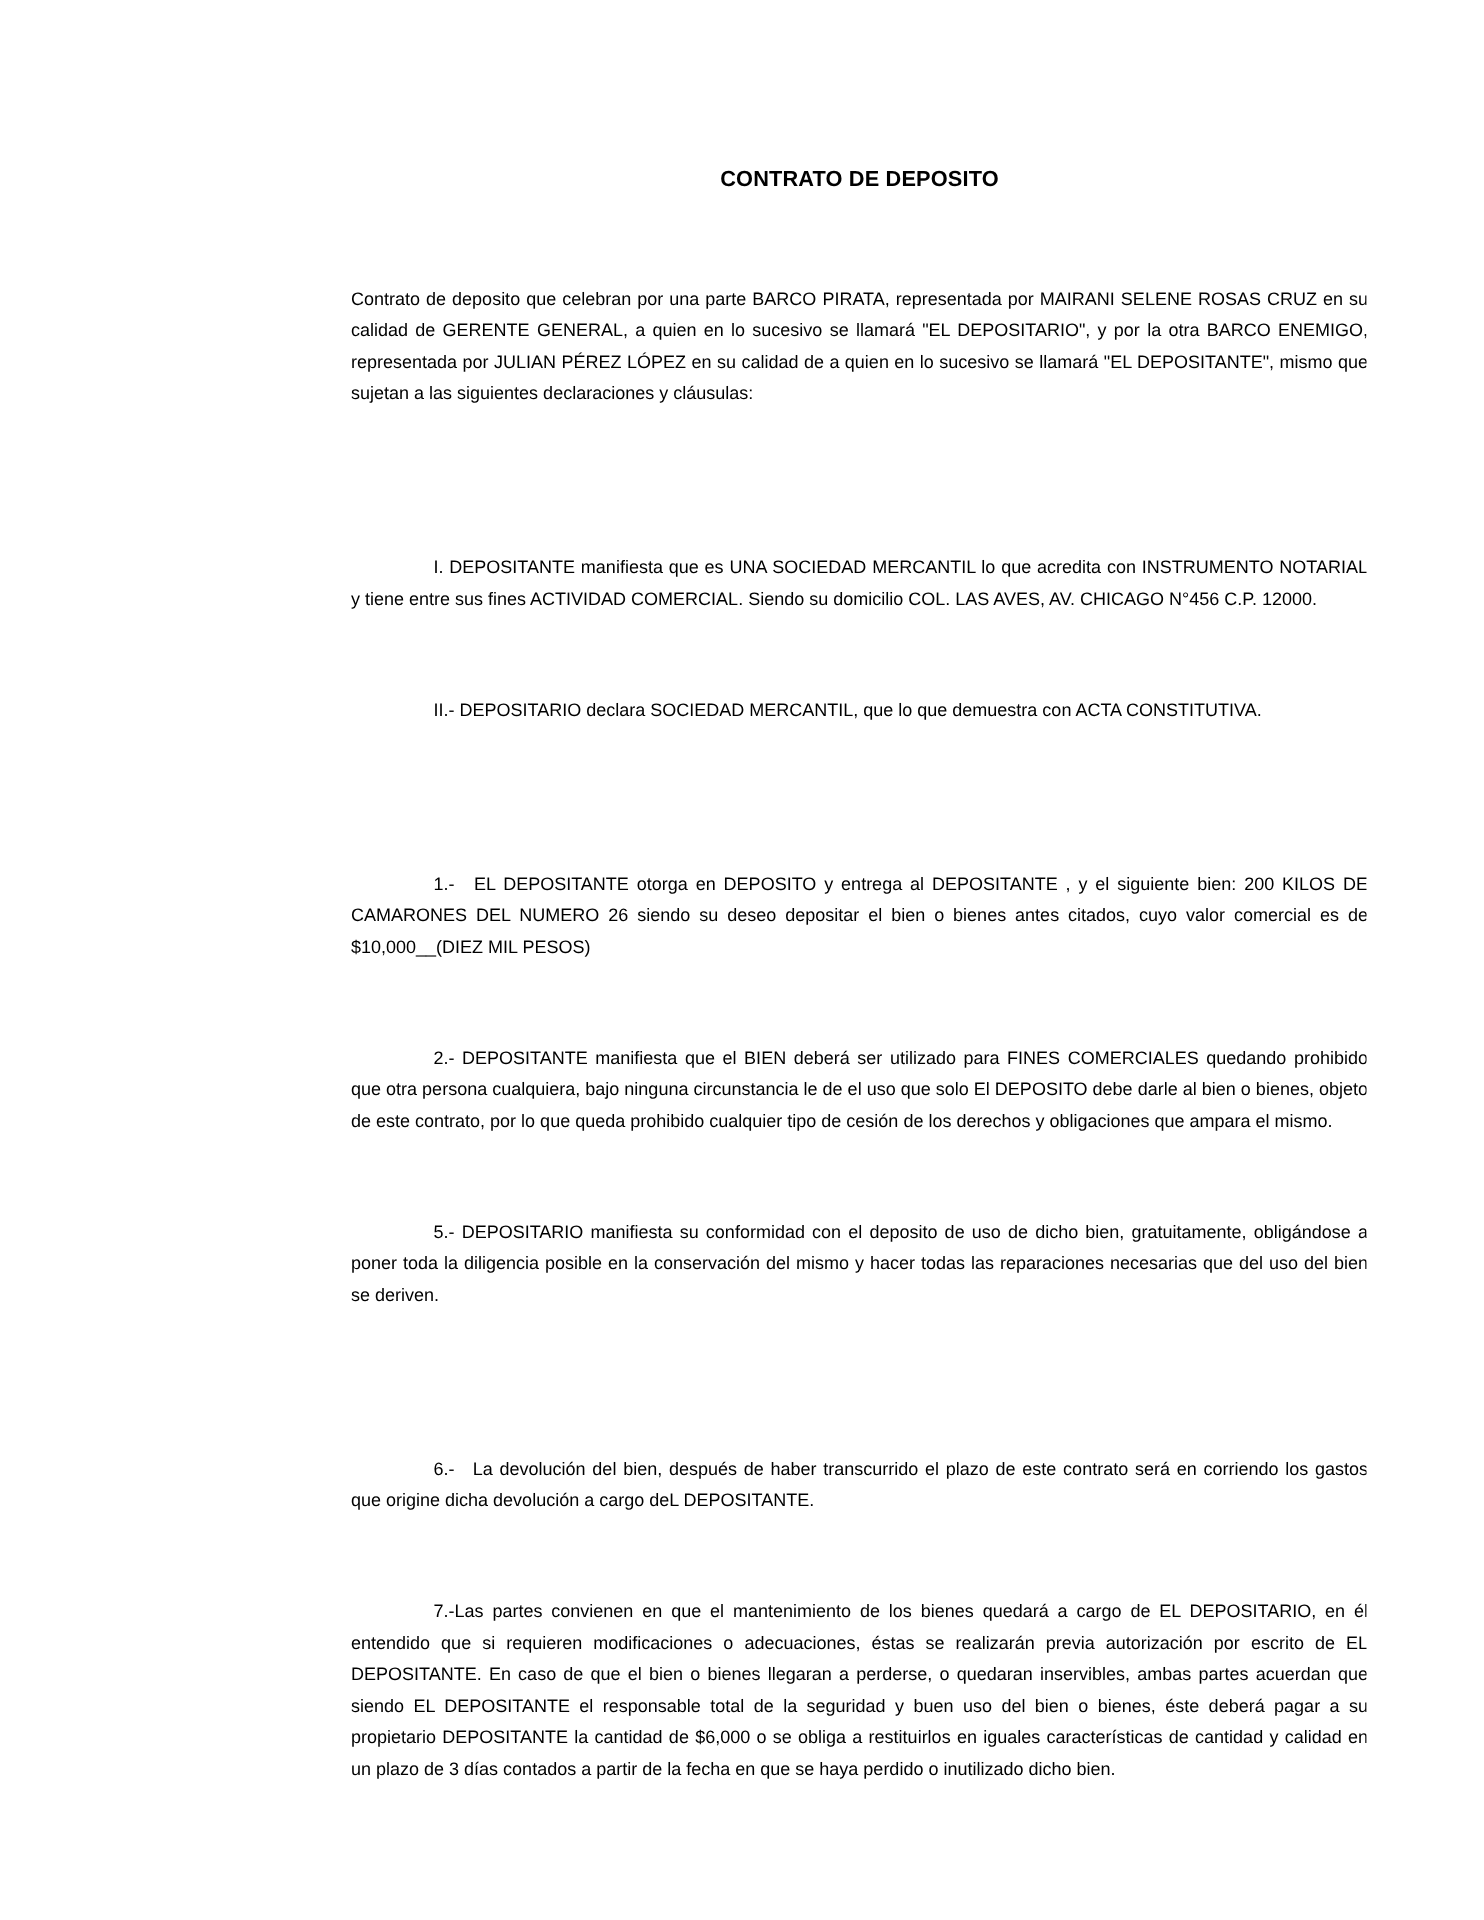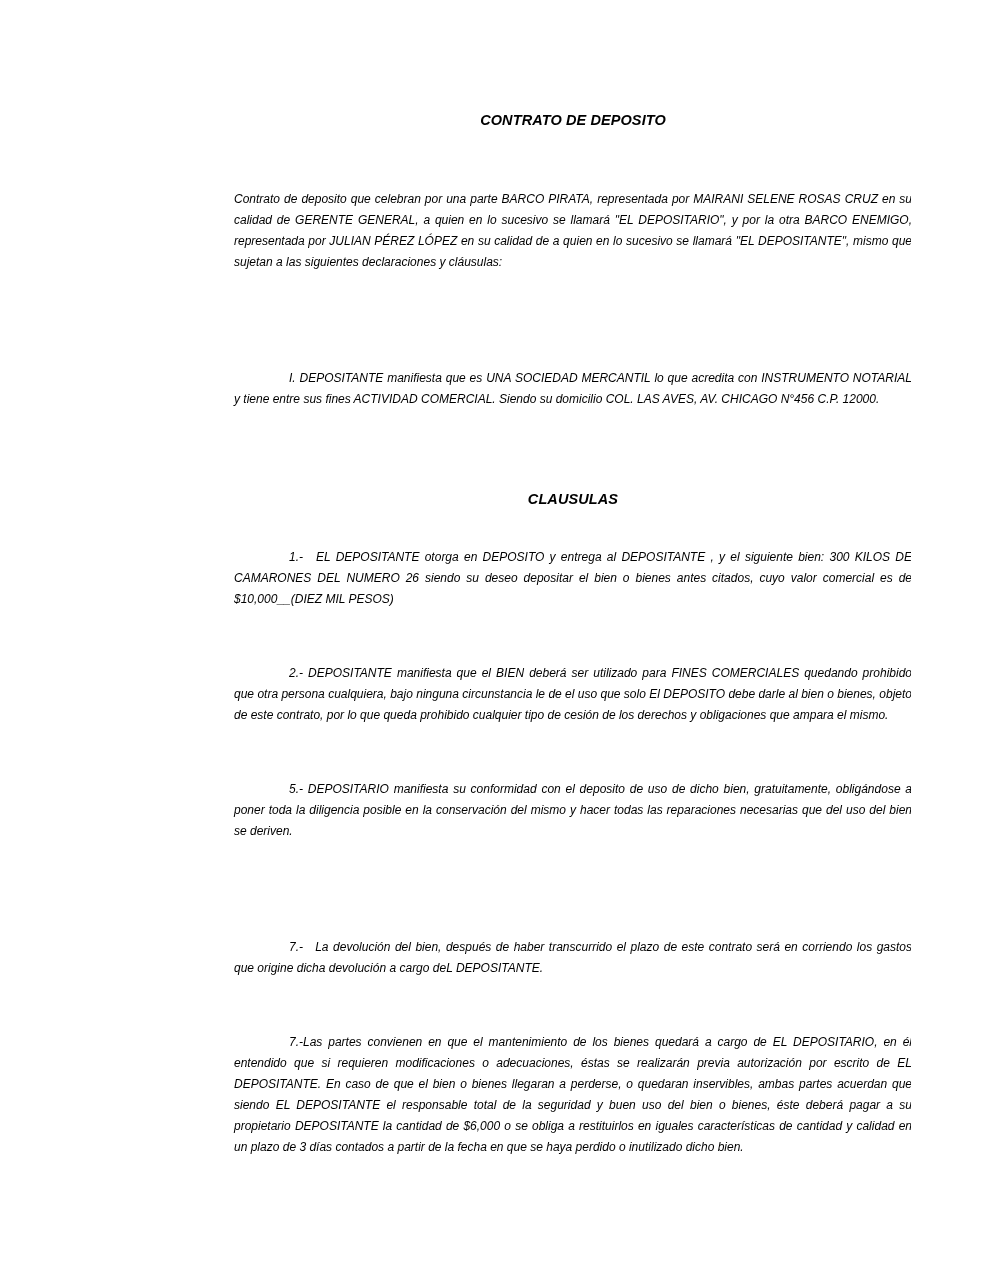--- a/index.html
+++ b/index.html
@@ -14,21 +14,20 @@
     -webkit-font-smoothing: antialiased;
   }
   .page {
     position: relative;
     width: 833px;
     height: 1280px;
     margin: 0 auto;
     background: #ffffff;
     overflow: hidden;
     box-sizing: border-box;
-    font-style: italic;
   }
   .doc-body {
     position: absolute;
     left: 140px;
     top: 110px;
     width: 710px;
   }
   .heading {
     font-size: 14.5px;
     font-weight: bold;
@@ -70,46 +69,46 @@
 
     <div class="block-gap-lg"></div>
 
 
     <div class="spacer-half"></div>
 
     <p class="para indent">I. DEPOSITANTE manifiesta que es UNA SOCIEDAD MERCANTIL lo que acredita con INSTRUMENTO NOTARIAL y tiene entre sus fines ACTIVIDAD COMERCIAL. Siendo su domicilio COL. LAS AVES, AV. CHICAGO N°456 C.P. 12000.</p>
 
     <div class="spacer-half"></div>
 
+    <p class="para indent">II.- DEPOSITARIO declara SOCIEDAD MERCANTIL, que lo que demuestra con ACTA CONSTITUTIVA.</p>
 
 
     <div class="block-gap-lg"></div>
 
-    <div class="heading">CLAUSULAS</div>
 
     <div class="spacer-half"></div>
 
-    <p class="para indent">1.-	EL DEPOSITANTE otorga en DEPOSITO y entrega al DEPOSITANTE , y el siguiente bien: 300 KILOS DE CAMARONES DEL NUMERO 26 siendo su deseo depositar el bien o bienes antes citados, cuyo valor comercial es de $10,000__(DIEZ MIL PESOS)</p>
+    <p class="para indent">1.-	EL DEPOSITANTE otorga en DEPOSITO y entrega al DEPOSITANTE , y el siguiente bien: 200 KILOS DE CAMARONES DEL NUMERO 26 siendo su deseo depositar el bien o bienes antes citados, cuyo valor comercial es de $10,000__(DIEZ MIL PESOS)</p>
 
     <div class="spacer-half"></div>
 
     <p class="para indent">2.- DEPOSITANTE manifiesta que el BIEN deberá ser utilizado para FINES COMERCIALES quedando prohibido que otra persona cualquiera, bajo ninguna circunstancia le de el uso que solo El DEPOSITO debe darle al bien o bienes, objeto de este contrato, por lo que queda prohibido cualquier tipo de cesión de los derechos y obligaciones que ampara el mismo.</p>
 
     <div class="spacer-half"></div>
 
     <p class="para indent">5.- DEPOSITARIO manifiesta su conformidad con el deposito de uso de dicho bien, gratuitamente, obligándose a poner toda la diligencia posible en la conservación del mismo y hacer todas las reparaciones necesarias que del uso del bien se deriven.</p>
 
     <div class="spacer-half"></div>
 
 
     <div class="spacer-half"></div>
 
 
     <div class="spacer-half"></div>
 
-    <p class="para indent">7.-	La devolución del bien, después de haber transcurrido el plazo de este contrato será en corriendo los gastos que origine dicha devolución a cargo deL DEPOSITANTE.</p>
+    <p class="para indent">6.-	La devolución del bien, después de haber transcurrido el plazo de este contrato será en corriendo los gastos que origine dicha devolución a cargo deL DEPOSITANTE.</p>
 
     <div class="spacer-half"></div>
 
     <p class="para indent">7.-Las partes convienen en que el mantenimiento de los bienes quedará a cargo de EL DEPOSITARIO, en él entendido que si requieren modificaciones o adecuaciones, éstas se realizarán previa autorización por escrito de EL DEPOSITANTE. En caso de que el bien o bienes llegaran a perderse, o quedaran inservibles, ambas partes acuerdan que siendo EL DEPOSITANTE el responsable total de la seguridad y buen uso del bien o bienes, éste deberá pagar a su propietario DEPOSITANTE la cantidad de $6,000 o se obliga a restituirlos en iguales características de cantidad y calidad en un plazo de 3 días contados a partir de la fecha en que se haya perdido o inutilizado dicho bien.</p>
 
   </div>
 </div>
 
 </body></html>

